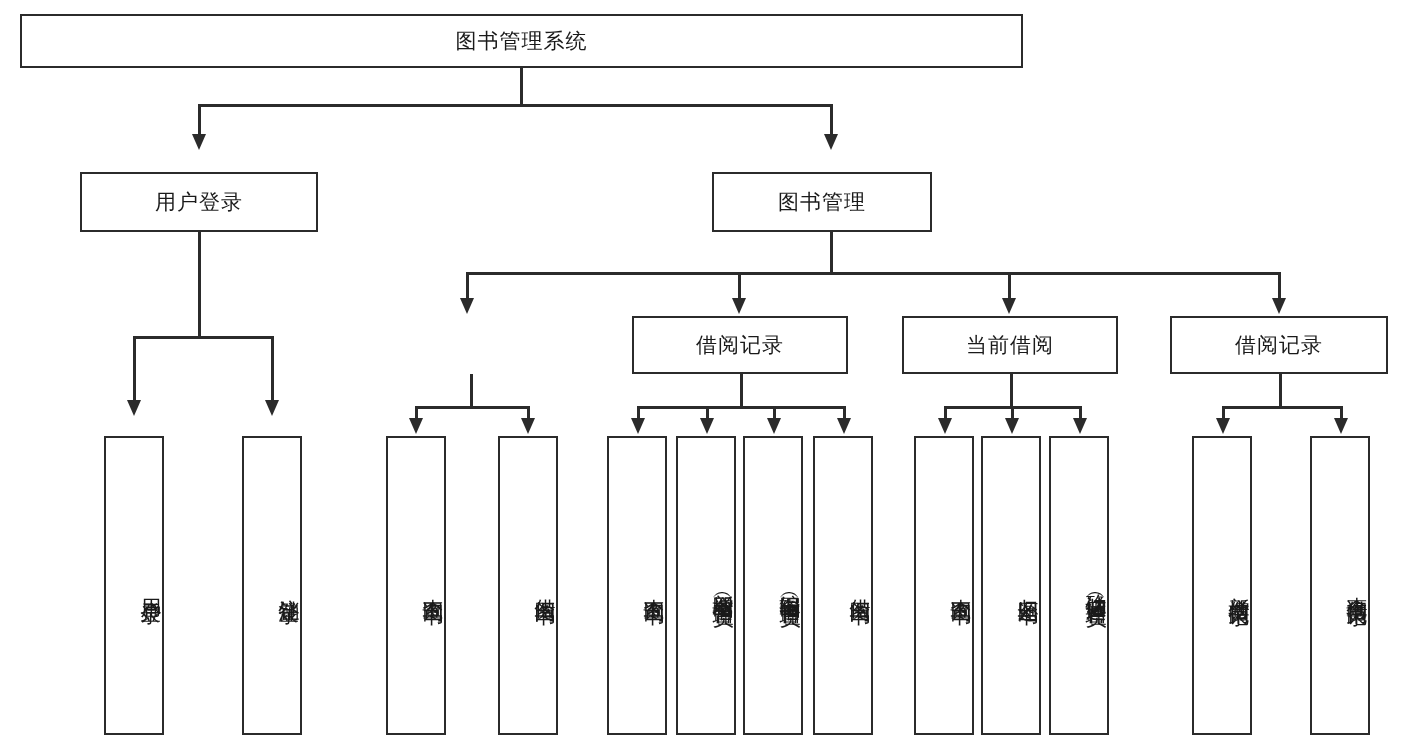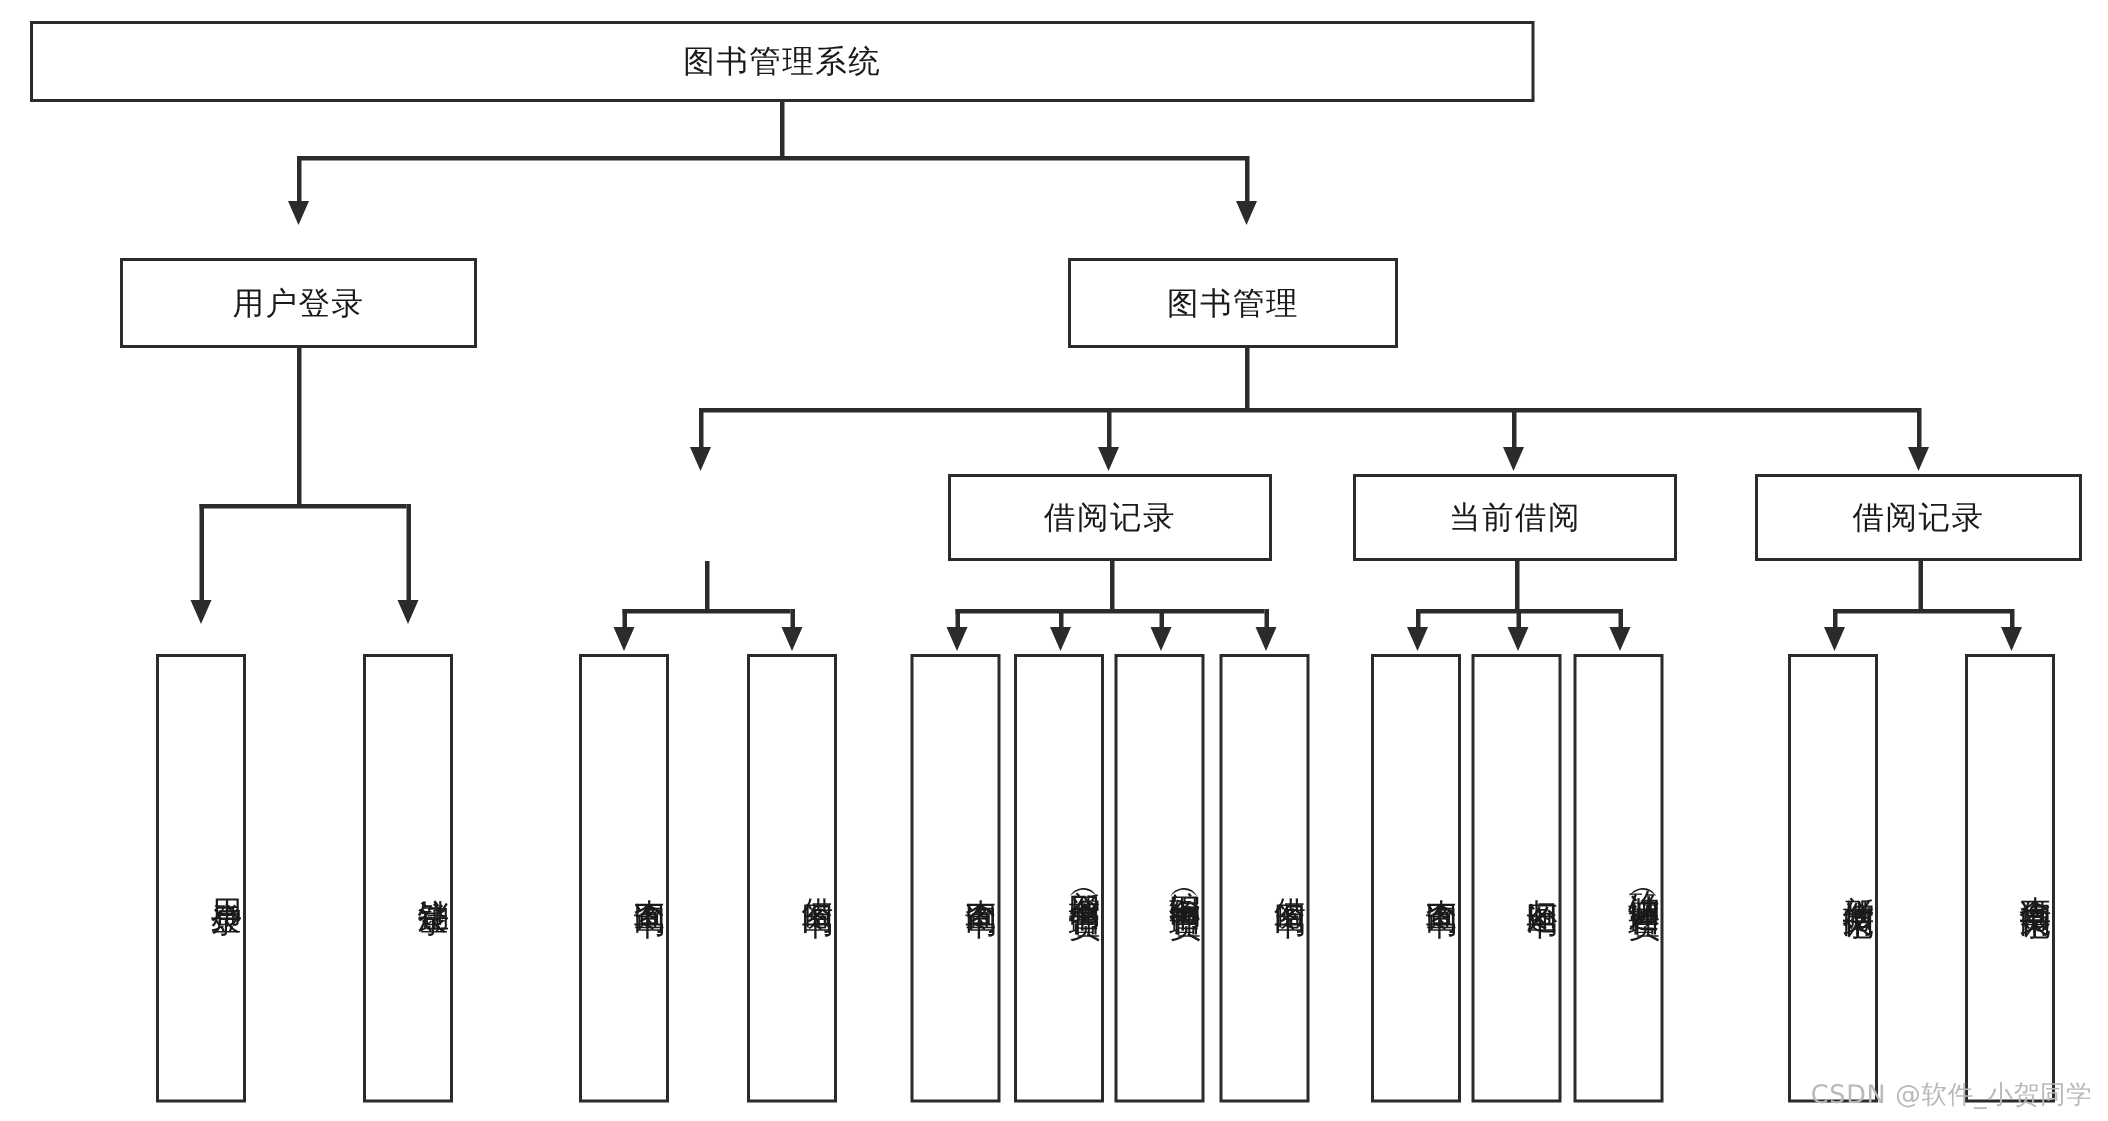--- a/index.html
+++ b/index.html
@@ -197,15 +197,14 @@
     <span class="vtext">确认归还（管理员）</span>
   </div>
 
   <div class="node v" style="left:1192px; top:436px; width:60px; height:299px;">
     <span class="vtext">新增借阅记录</span>
   </div>
   <div class="node v" style="left:1310px; top:436px; width:60px; height:299px;">
     <span class="vtext">查询借阅记录</span>
   </div>
 
-  <div class="watermark">CSDN @软件_小贺同学</div>
 
 </div>
 
 </body></html>

